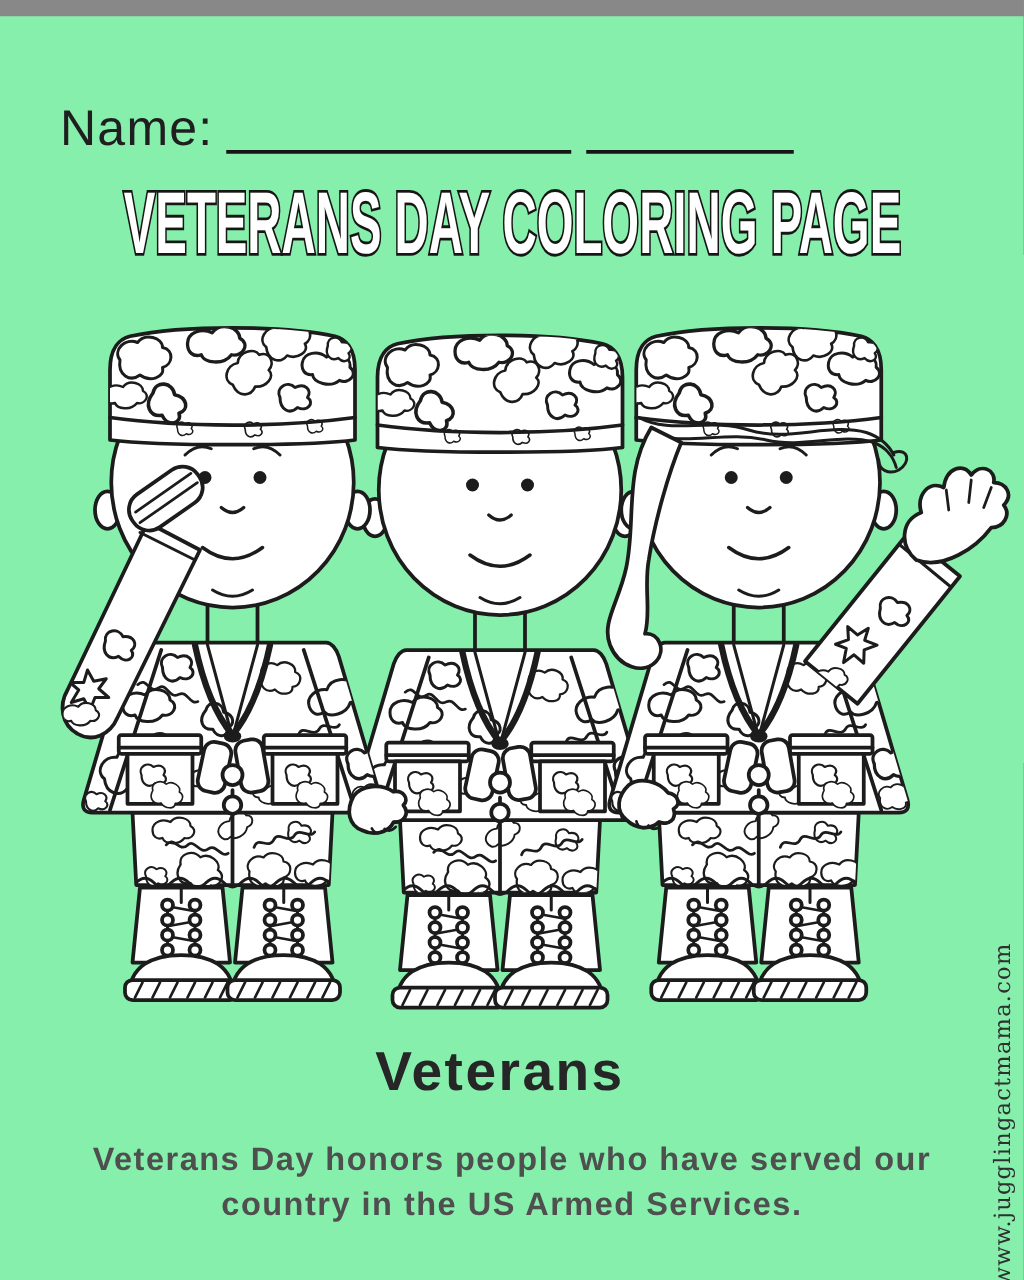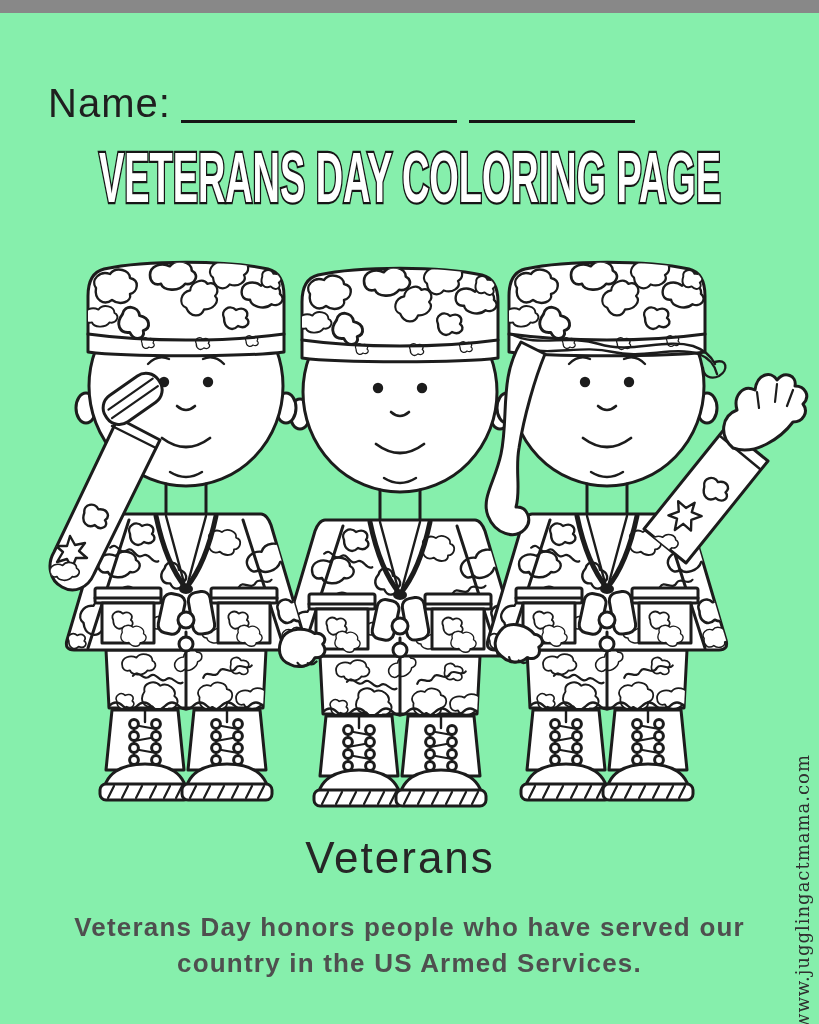--- a/index.html
+++ b/index.html
@@ -17,21 +17,21 @@
   .name-line{width:276px;margin-left:10px;}
   .date-label{margin-left:20px;}
   .date-line{width:166px;margin-left:12px;}
   
   .title-wrap{position:absolute;top:125px;left:0;width:819px;height:84px;}
   
   .art-wrap{position:absolute;top:243px;left:0;width:819px;height:562px;}
   
   .caption{
     position:absolute;top:820px;left:0;width:800px;text-align:center;
-    font-size:44px;letter-spacing:2px;color:#262626;font-weight:400;
+    font-size:44px;letter-spacing:2px;color:#262626;font-weight:700;
   }
   
   .description{
     position:absolute;top:896px;left:50%;transform:translateX(-50%);
     width:700px;text-align:center;font-size:26px;line-height:36px;
     letter-spacing:1.2px;color:#4f4f4f;white-space:pre-line;font-weight:700;
   }
   
   .watermark{
     position:absolute;right:6px;bottom:8px;

